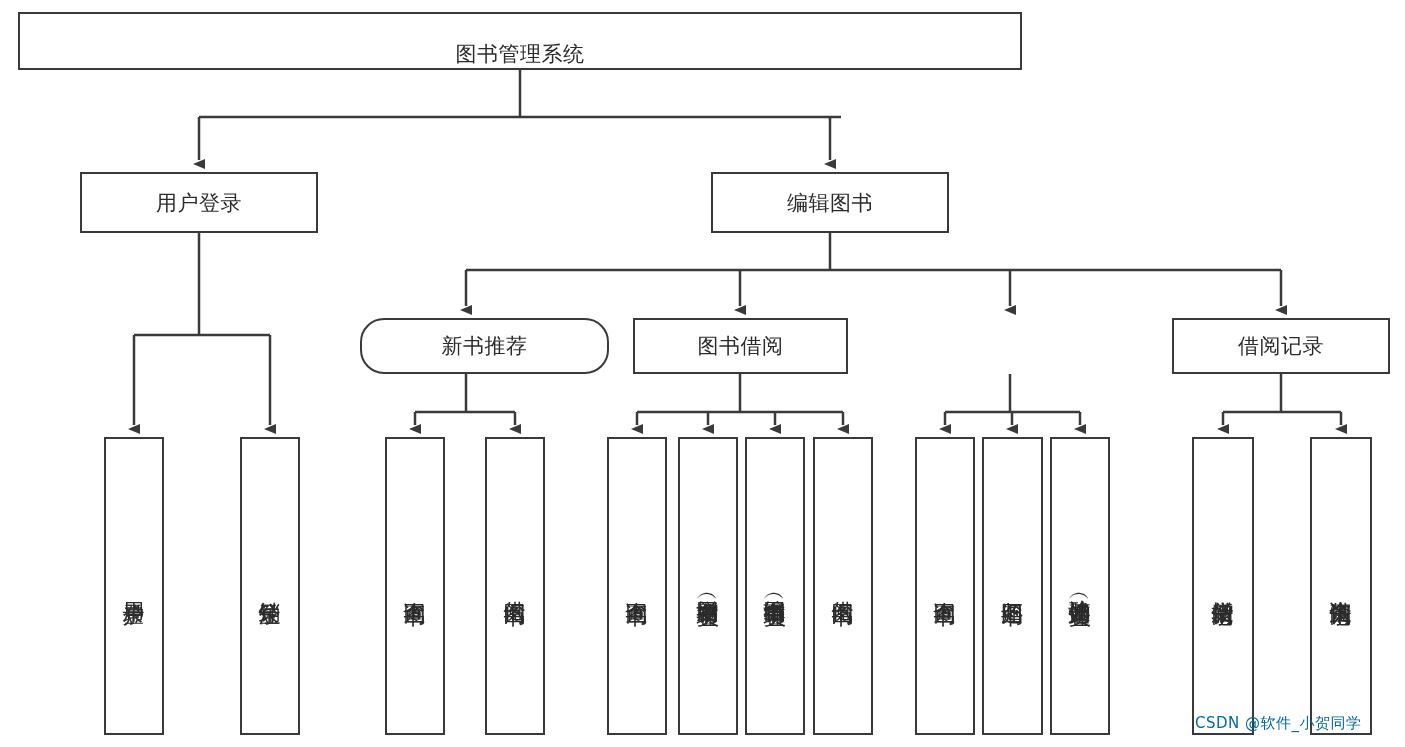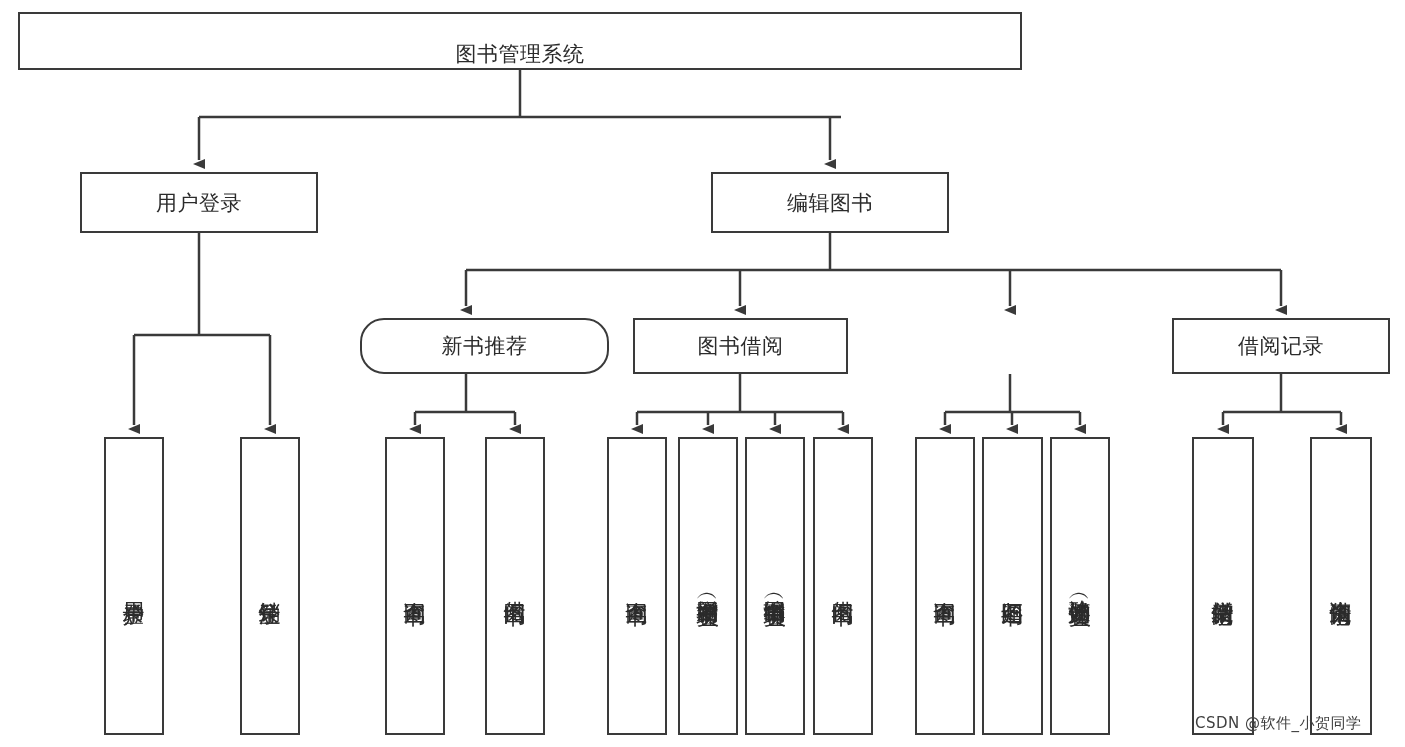--- a/index.html
+++ b/index.html
@@ -50,21 +50,21 @@
     white-space: nowrap;
   }
   .node.vert .vtext {
     writing-mode: vertical-rl;
     text-orientation: upright;
     display: block;
   }
   .watermark {
     position: absolute;
     font-size: 15px;
-    color: #404040;
+    color: #0369a1;
     letter-spacing: 0.5px;
     white-space: nowrap;
     user-select: none;
   }
 </style>
 </head>
 <body>
 
 <div id="canvas">
 

